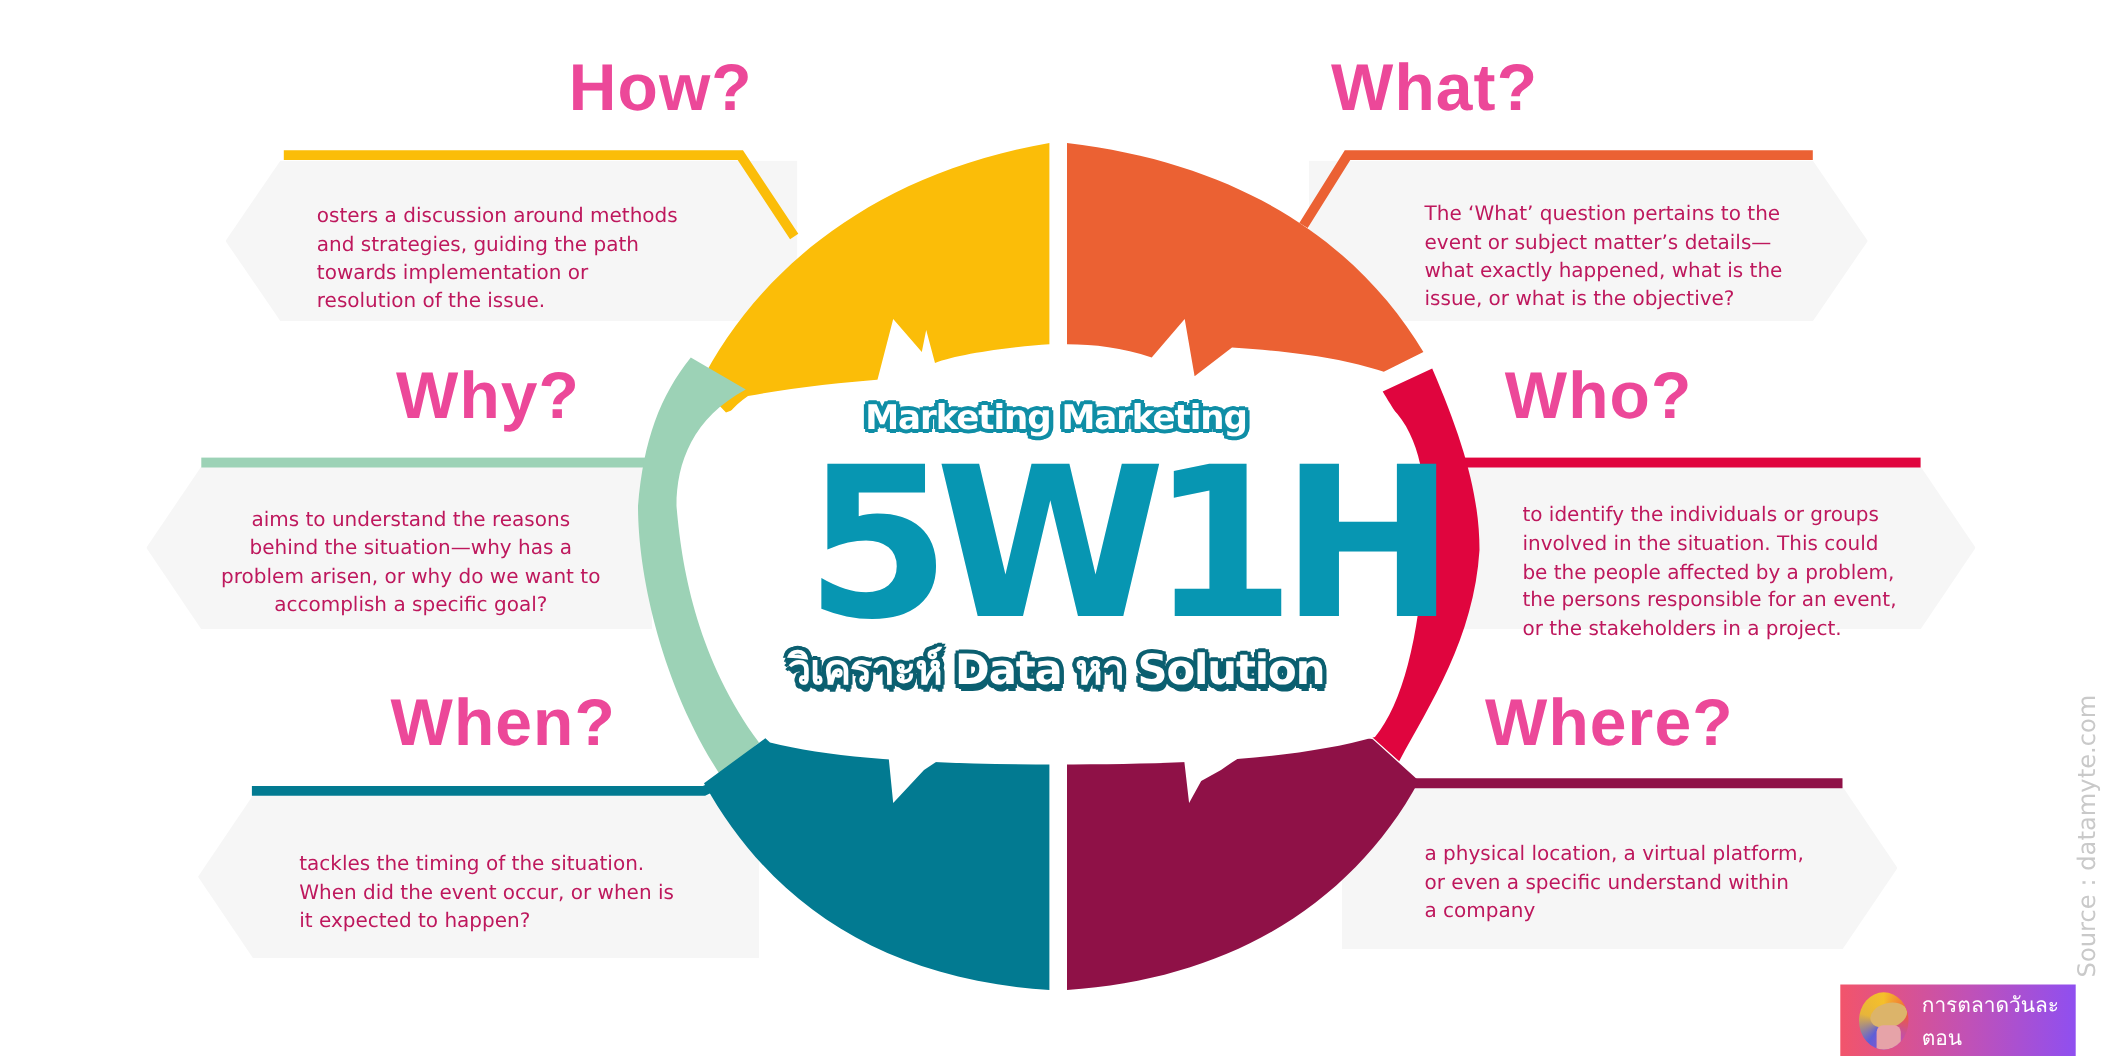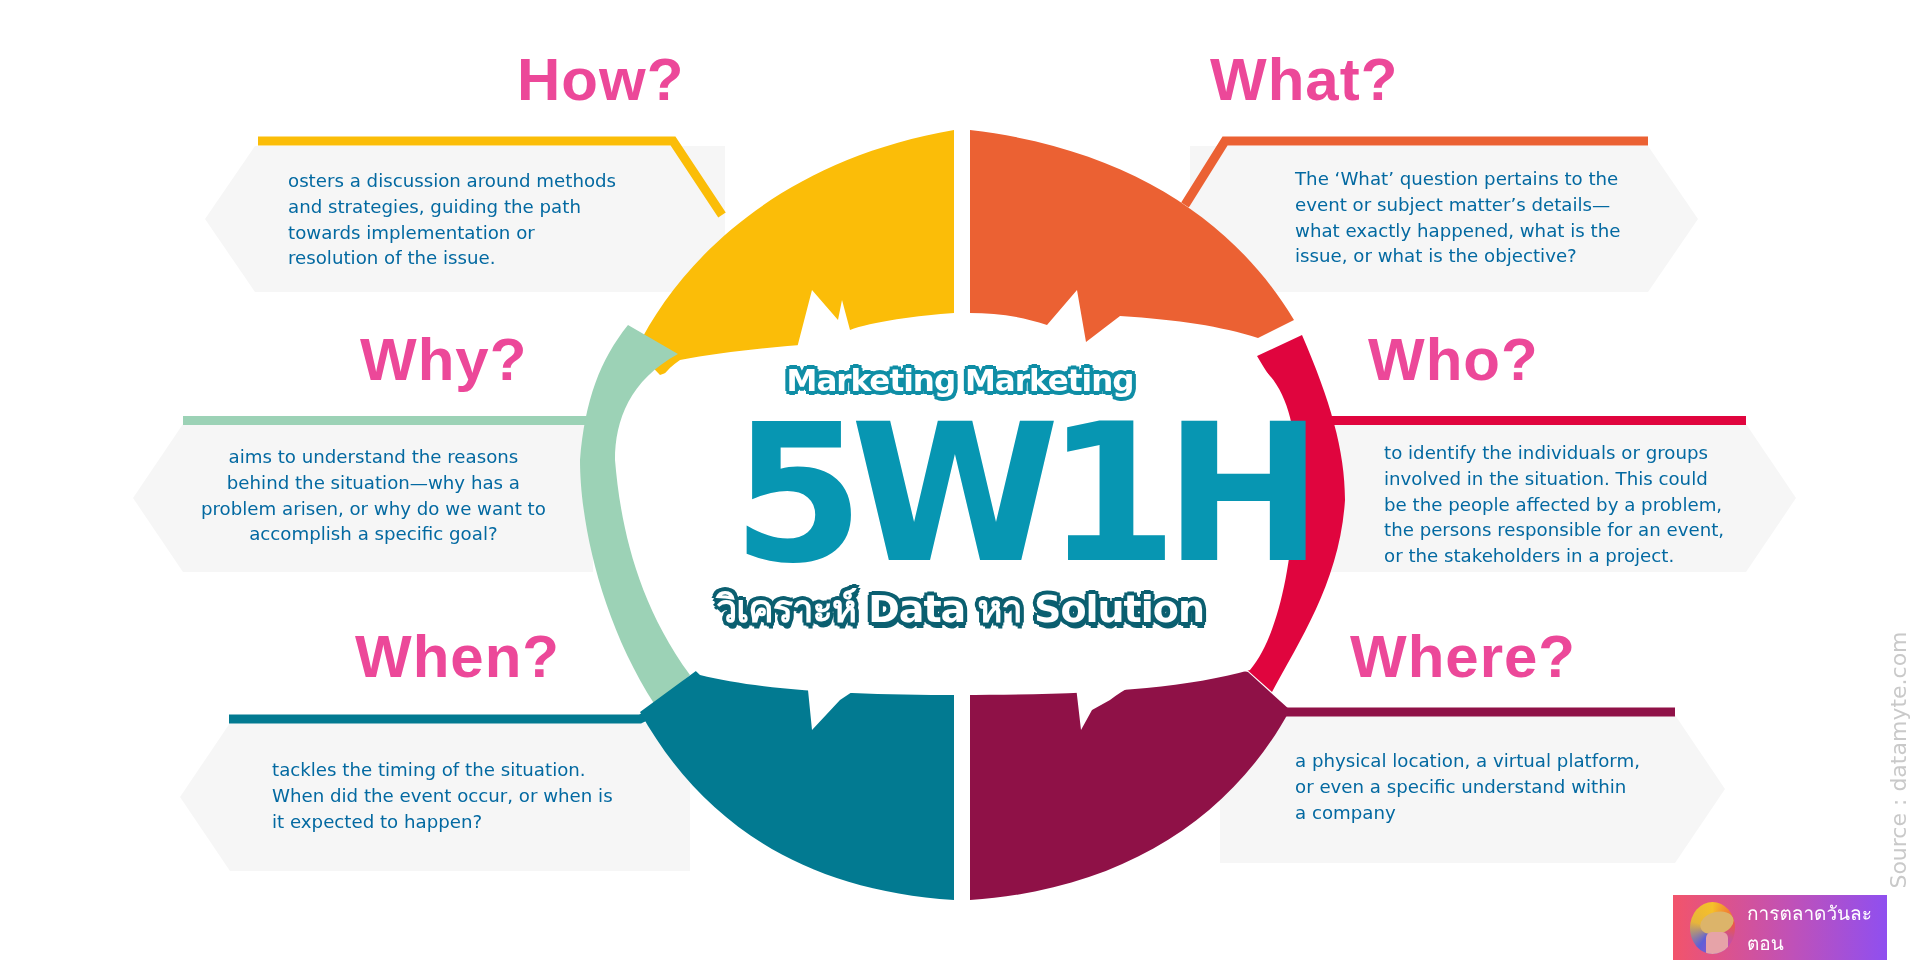--- a/index.html
+++ b/index.html
@@ -12,21 +12,21 @@
     position: absolute; font-family: "Liberation Sans", sans-serif;
     font-weight: 700; font-size: 60px; color: #ec4899; line-height: 1;
     letter-spacing: 1px; white-space: nowrap;
   }
   .panel {
     position: absolute; background: #f6f6f6;
   }
   .panel-bar { position: absolute; height: 9px; }
   .panel-text {
     position: absolute; font-family: "DejaVu Sans", sans-serif;
-    font-size: 18.2px; line-height: 25.8px; color: #0369a1; white-space: pre-line;
+    font-size: 18.2px; line-height: 25.8px; color: #be185d; white-space: pre-line; margin-top: 16px;
   }
   .wheel { position: absolute; left: 0; top: 0; }
   .center-sub {
     position: absolute; left: 780px; top: 362px; width: 360px; text-align: center;
     font-family: "DejaVu Sans", sans-serif; font-weight: 700; font-size: 31px;
     color: #fff; letter-spacing: -1px;
     text-shadow: -3px -3px 0 #0f8ea6, 3px -3px 0 #0f8ea6, -3px 3px 0 #0f8ea6, 3px 3px 0 #0f8ea6,
                  0 4px 0 #0f8ea6, 4px 0 0 #0f8ea6, -4px 0 0 #0f8ea6, 0 -4px 0 #0f8ea6;
   }
   .center-title {

